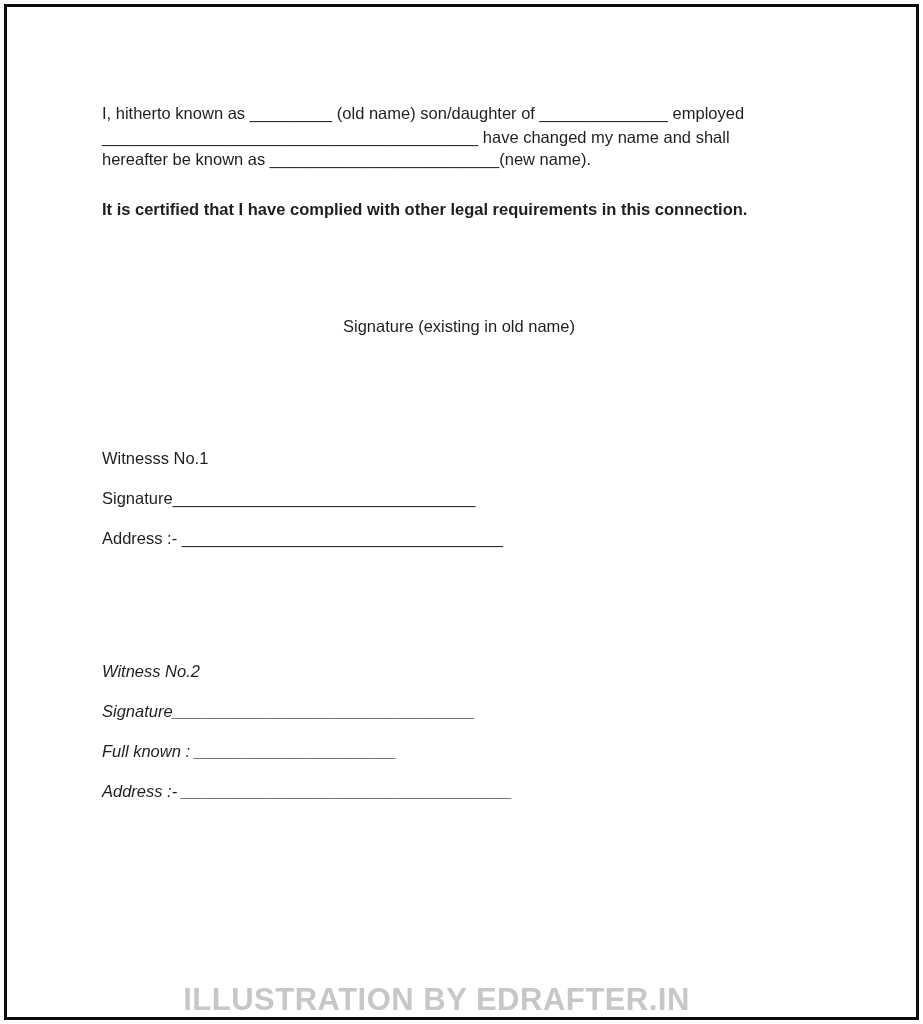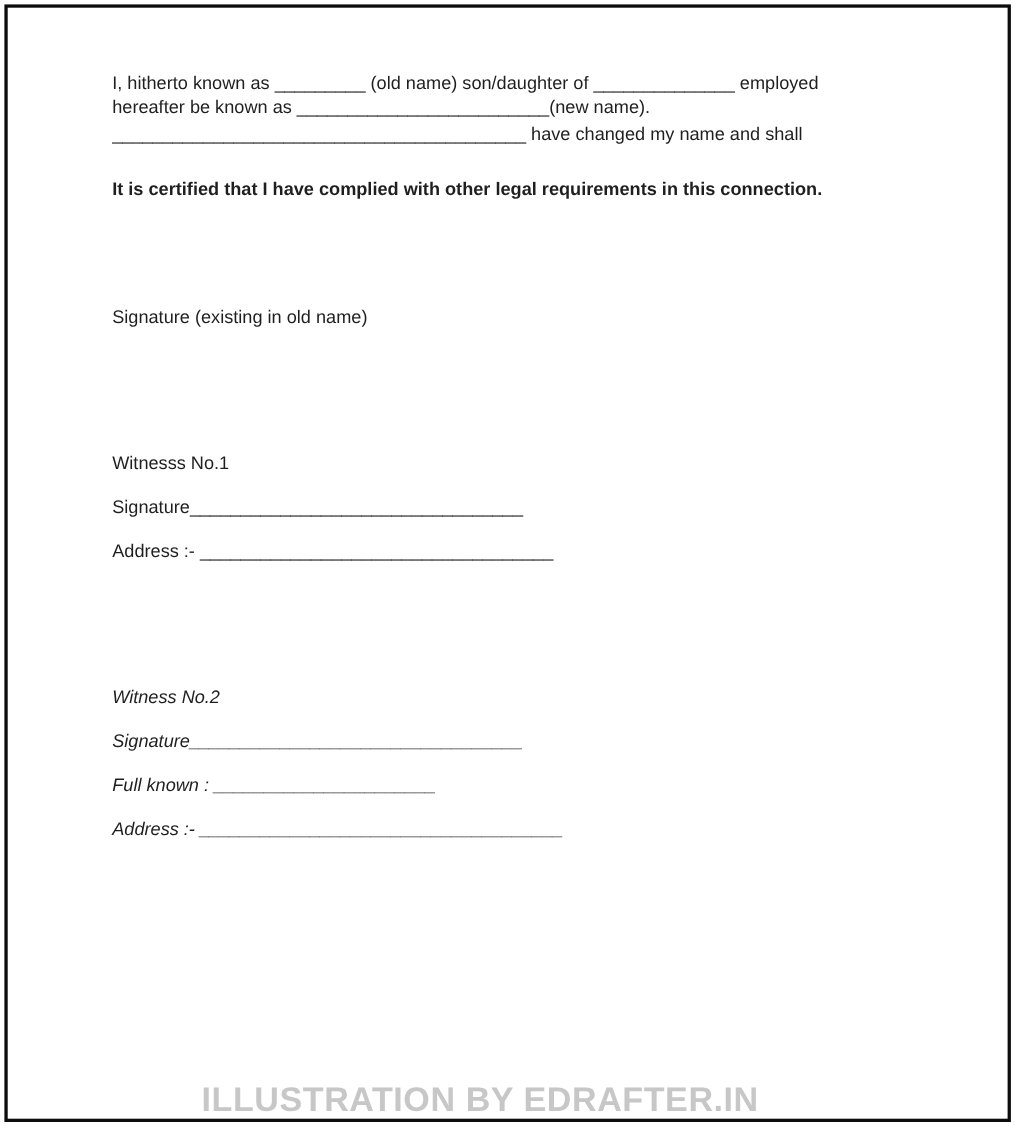--- a/index.html
+++ b/index.html
@@ -20,39 +20,39 @@
     left: 4px;
     right: 4px;
     bottom: 4px;
     border: 3px solid #0c0c0c;
     background: #ffffff;
     box-sizing: border-box;
   }
   .content {
     position: relative;
     height: 100%;
-    padding: 58px 100px 0 95px;
+    padding: 95px 100px 0 95px;
     box-sizing: border-box;
     color: #1f1f1f;
     font-size: 16.5px;
     line-height: 22px;
   }
   .declaration-line {
     white-space: nowrap;
   }
   .declaration-line.gap-before {
     margin-top: 2px;
   }
   .certification {
     margin-top: 28px;
     font-weight: bold;
   }
   .signature-row {
     margin-top: 95px;
-    text-align: left;
+    text-align: center;
   }
   .witness-block .witness-title {
     white-space: nowrap;
   }
   .witness-block .witness-line {
     margin-top: 18px;
     white-space: nowrap;
   }
   .witness-block.first {
     margin-top: 110px;
@@ -76,22 +76,22 @@
   }
 </style>
 </head>
 <body>
 
 <div class="page">
   <div class="content">
 
     <div>
       <div class="declaration-line">I, hitherto known as _________ (old name) son/daughter of ______________ employed</div>
+      <div class="declaration-line gap-before">_________________________________________ have changed my name and shall</div>
       <div class="declaration-line">hereafter be known as _________________________(new name).</div>
-      <div class="declaration-line gap-before">_________________________________________ have changed my name and shall</div>
     </div>
 
     <div class="certification">It is certified that I have complied with other legal requirements in this connection.</div>
 
     <div class="signature-row">Signature (existing in old name)</div>
 
     <div class="witness-block first">
       <div class="witness-title">Witnesss No.1</div>
       <div class="witness-line">Signature_________________________________</div>
       <div class="witness-line">Address :- ___________________________________</div>

